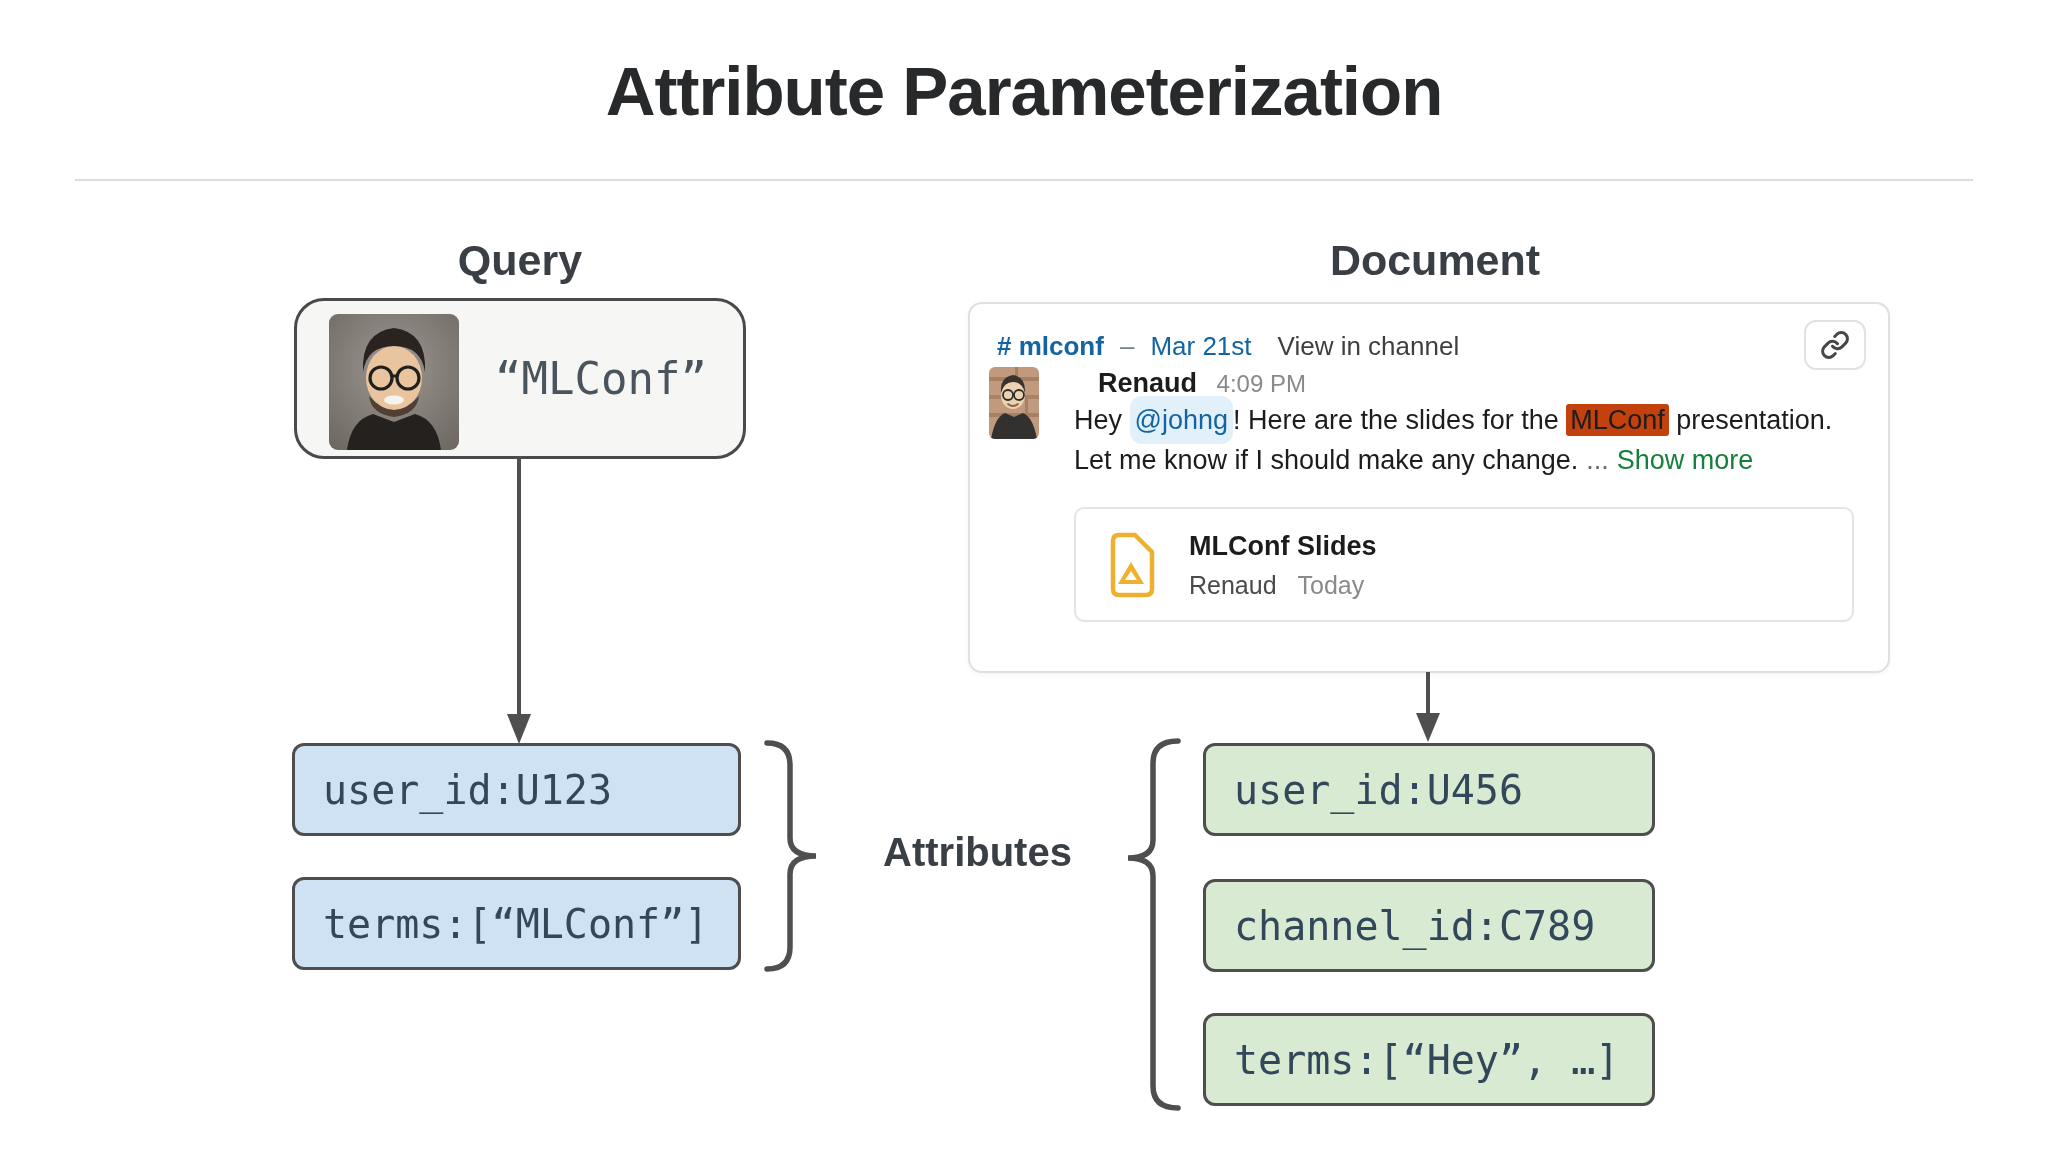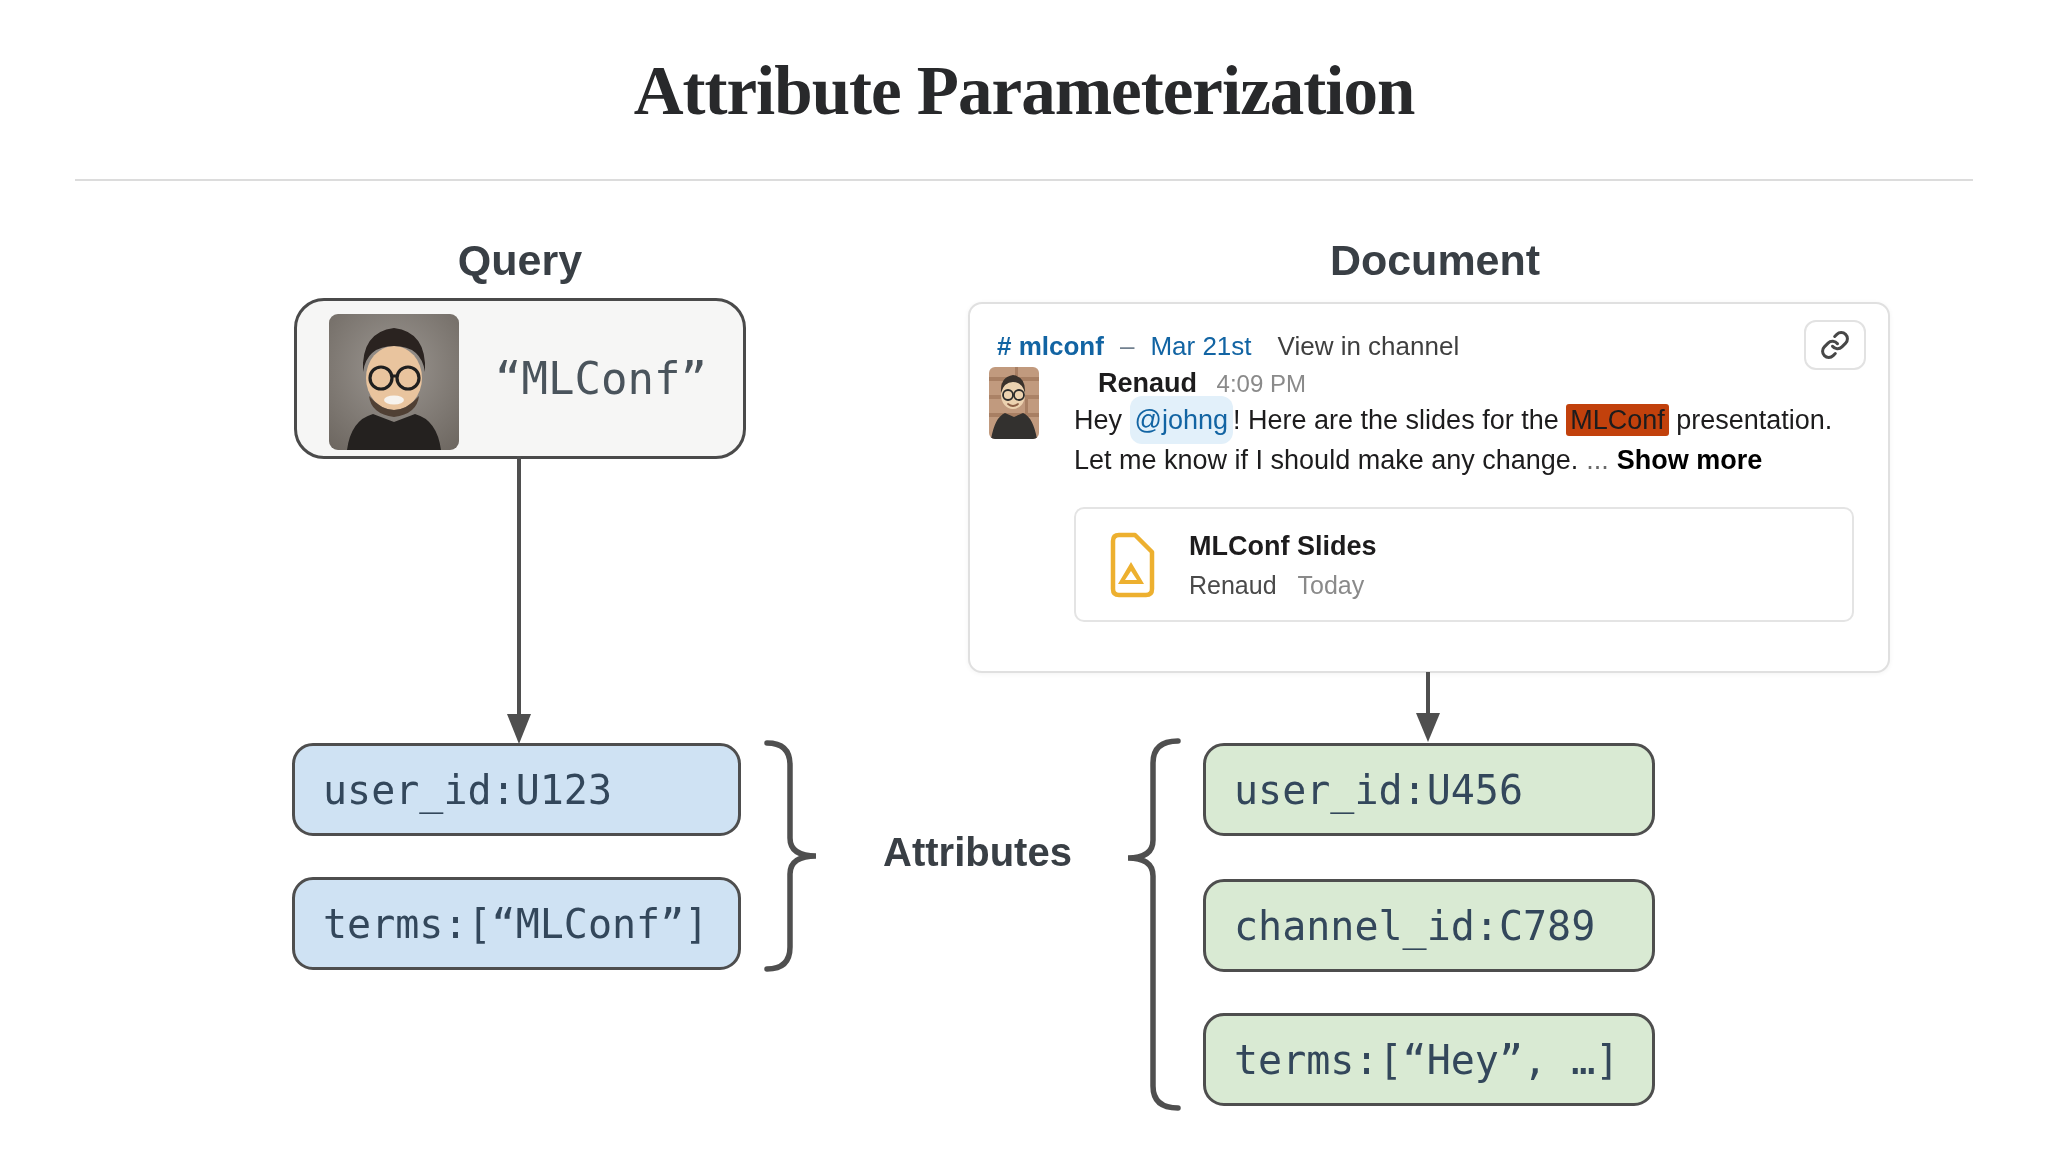--- a/index.html
+++ b/index.html
@@ -5,21 +5,21 @@
   html,body{margin:0;padding:0;background:#ffffff;}
   #canvas{
     position:relative;width:2048px;height:1152px;background:#ffffff;overflow:hidden;
     font-family:"Liberation Sans",sans-serif;color:#1d1c1d;
   }
   .abs{position:absolute;}
 
   
   #slide-title{
     left:0;top:52px;width:2048px;text-align:center;
-    font-size:69px;font-weight:bold;letter-spacing:-1px;color:#28292b;font-family:Liberation Serif, serif;
+    font-size:69px;font-weight:bold;letter-spacing:-1px;color:#28292b;
   }
   #divider{left:75px;top:179px;width:1898px;height:0;border-top:2px solid #dcdcdc;}
 
   
   .col-heading{font-size:43px;font-weight:bold;color:#393f45;text-align:center;}
   #query-heading{left:395px;top:236px;width:250px;}
   #document-heading{left:1310px;top:236px;width:250px;}
 
   
   #query-box{
@@ -67,41 +67,41 @@
     position:absolute;left:104px;top:96px;width:770px;
     font-size:27px;line-height:40px;color:#1d1c1d;
   }
   .mention{
     color:#1264a3;background:#e2f0fa;border-radius:12px;padding:9px 5px;
   }
   .kw-highlight{
     background:#c2410c;border-radius:3px;padding:1px 4px;
   }
   .dim{color:#696969;}
-  #show-more{color:#000000;margin-left:8px;font-weight:bold;}
+  #show-more{color:#15803d;margin-left:8px;}
   #msg-ellipsis{margin-left:8px;}
 
   
   #attachment{
     position:absolute;left:104px;top:203px;width:780px;height:115px;box-sizing:border-box;
     border:2px solid #e4e4e4;border-radius:10px;background:#fff;
   }
   #drive-icon{position:absolute;left:30px;top:23px;}
   #attachment-title{position:absolute;left:113px;top:22px;font-size:27px;font-weight:bold;color:#1d1c1d;}
   #attachment-meta{position:absolute;left:113px;top:62px;font-size:25px;white-space:nowrap;}
   #attachment-author{color:#4a4a4a;}
   #attachment-date{color:#8a8a8a;margin-left:14px;}
 
   
   svg.connector{position:absolute;overflow:visible;}
 
   
   .attr-box{
     position:absolute;width:449px;height:93px;box-sizing:border-box;
-    border:3px solid #4e4e4e;border-radius:21px;
+    border:3px solid #4e4e4e;border-radius:12px;
     display:flex;align-items:center;padding-left:28px;
     font-family:"DejaVu Sans Mono",monospace;font-size:40px;color:#33475b;
   }
   .attr-blue{background:#cfe2f3;left:292px;}
   .attr-green{background:#d9ead3;left:1203px;width:452px;}
   #q-attr-0{top:743px;}
   #q-attr-1{top:877px;}
   #d-attr-0{top:743px;}
   #d-attr-1{top:879px;}
   #d-attr-2{top:1013px;}

